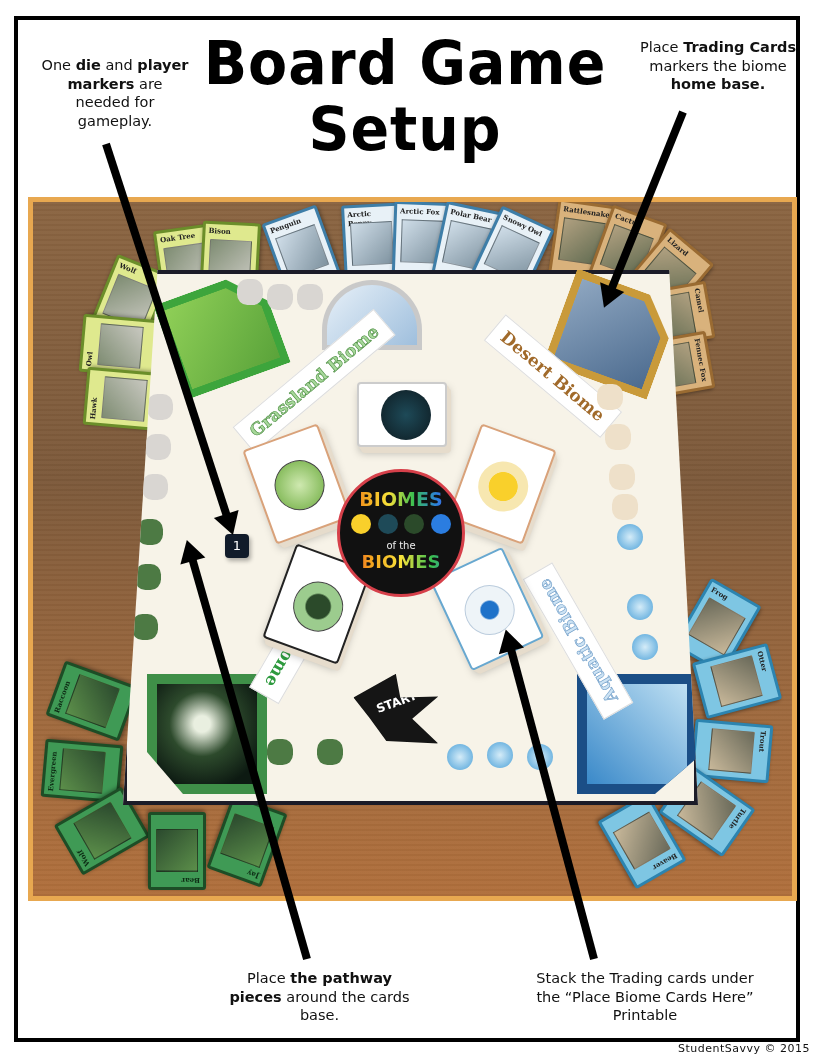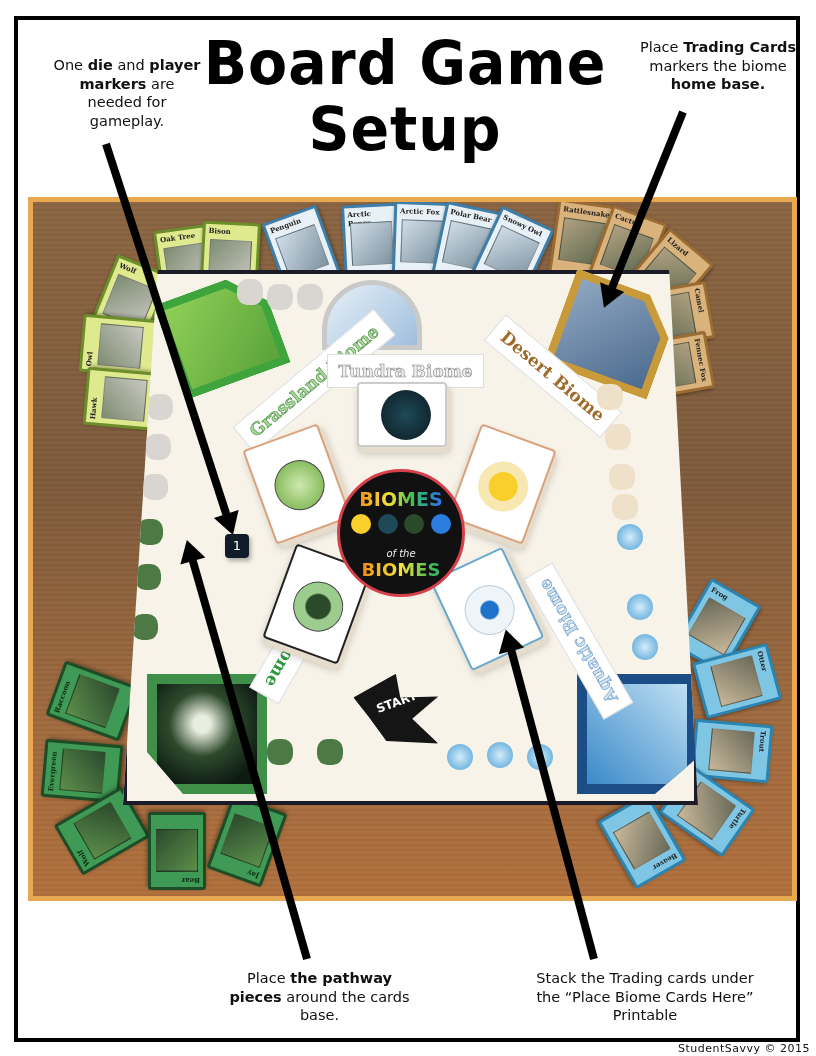--- a/index.html
+++ b/index.html
@@ -14,21 +14,21 @@
     position: absolute; left: 190px; top: 30px; width: 430px; text-align: center;
     font-family: "DejaVu Sans", sans-serif; font-weight: 900; font-size: 60px; line-height: 66px;
     letter-spacing: 1px; color: #000;
     transform: scaleX(0.95);
   }
   .note {
     position: absolute; font-family: "DejaVu Sans", sans-serif; font-size: 14.5px; line-height: 18.5px;
     text-align: center; color: #111;
   }
   .note b { font-weight: 700; }
-  .note-tl { left: 52px; top: 56px; width: 150px; }
+  .note-tl { left: 40px; top: 56px; width: 150px; }
   .note-tr { left: 638px; top: 38px; width: 160px; }
   .note-bl { left: 222px; top: 969px; width: 195px; }
   .note-br { left: 525px; top: 969px; width: 240px; }
   .credit {
     position: absolute; right: 6px; bottom: 1px; font-size: 11px; letter-spacing: 0.5px; color: #111;
     font-family: "DejaVu Sans", sans-serif;
     margin-top: 12px;
   }
 
   
@@ -106,21 +106,21 @@
 
   .logo {
     position: absolute; left: 210px; top: 195px; width: 128px; height: 128px; border-radius: 50%;
     background: #111; border: 3px solid #d6404a; text-align: center; color: #fff;
   }
   .logo .l1 { margin-top: 16px; font-family: "DejaVu Sans", sans-serif; font-weight: 900; font-size: 19px;
     background: linear-gradient(90deg, #e7342b, #f4a21e, #f8e23a, #3bbf50, #2b7de0, #7d3cc8);
     -webkit-background-clip: text; color: transparent; }
   .logo .dots { margin: 4px auto 0; width: 100px; display: flex; justify-content: space-between; }
   .logo .dots span { width: 20px; height: 20px; border-radius: 50%; background: #fff; }
-  .logo .l2 { font-size: 10px; color: #eee; font-style: italic; margin-top: 14px; }
+  .logo .l2 { font-size: 10px; color: #eee; margin-top: 6px; }
   .logo .l3 { font-family: "DejaVu Sans", sans-serif; font-weight: 900; font-size: 18px;
     background: linear-gradient(90deg, #e7342b, #f4a21e, #f8e23a, #3bbf50, #2b7de0);
     -webkit-background-clip: text; color: transparent; }
 
   .die {
     position: absolute; left: 98px; top: 260px; width: 24px; height: 24px; background: #111b2a;
     border-radius: 4px; color: #fff; font-size: 13px; text-align: center; line-height: 24px;
     box-shadow: 2px 3px 4px rgba(0,0,0,0.3);
   }
   .start {
@@ -202,21 +202,20 @@
         <div class="in"></div>
       </div>
     <div class="home home-forest">
         <div class="in"></div>
       </div>
     <div class="home home-aquatic">
         <div class="in"></div>
       </div>
 
     <div class="label-card lbl-grass">Grassland Biome</div>
-    <div class="label-card lbl-tundra">Tundra Biome</div>
     <div class="label-card lbl-desert">Desert Biome</div>
     <div class="label-card lbl-forest">Forest Biome</div>
     <div class="label-card lbl-aquatic">Aquatic Biome</div>
 
     <div class="draw-pile dp-grass">
         <div class="ico"></div>
       </div>
     <div class="draw-pile dp-tundra">
         <div class="ico"></div>
       </div>

